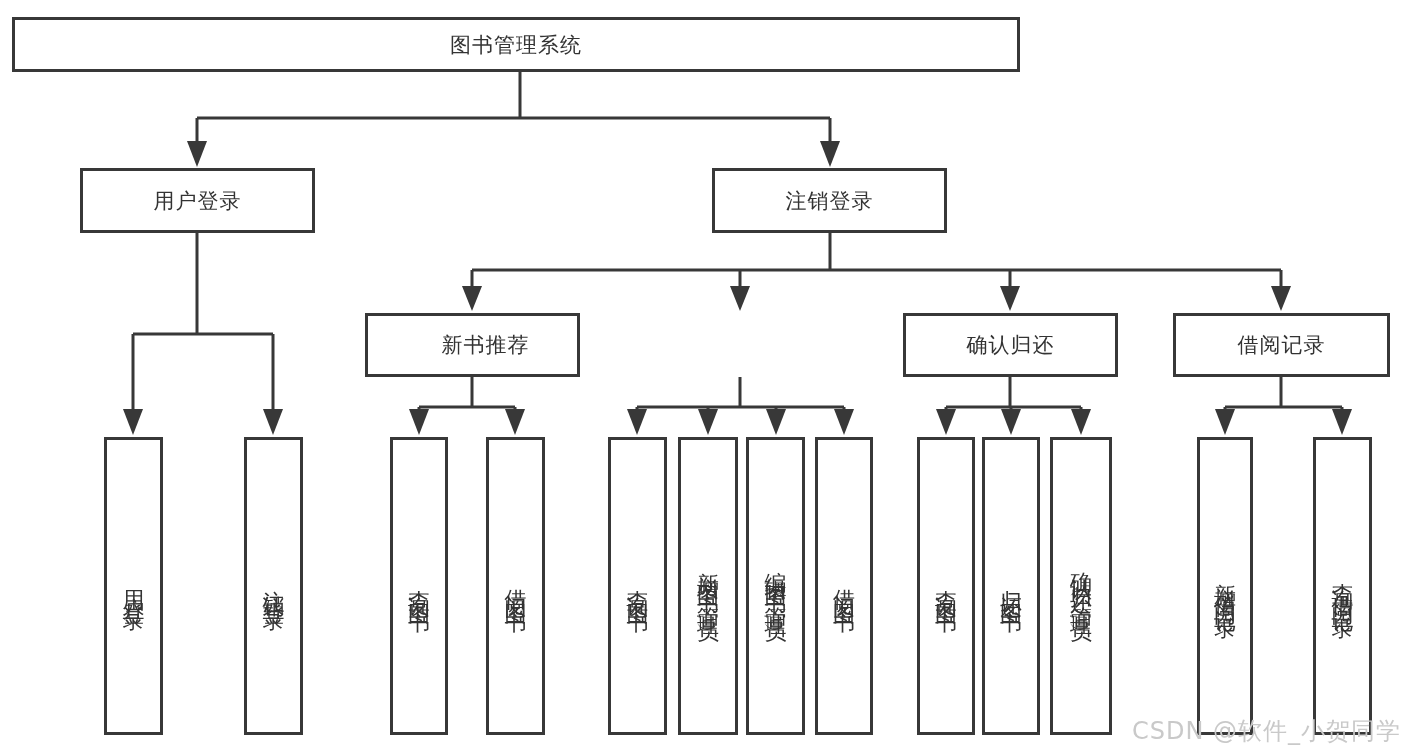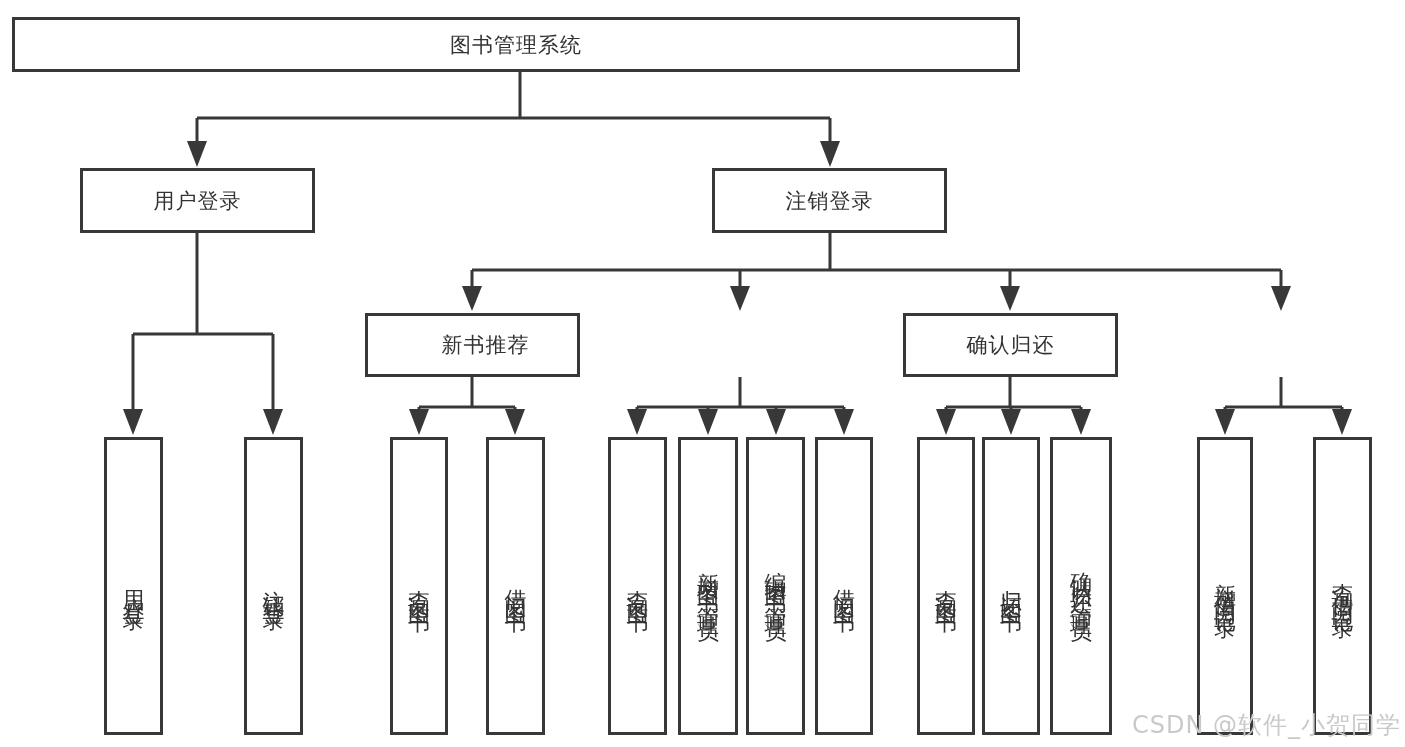--- a/index.html
+++ b/index.html
@@ -27,21 +27,21 @@
   }
   .vbox span {
     writing-mode: vertical-rl;
     font-size: 22px;
     letter-spacing: 0.32em;
     line-height: 1;
     color: #333333;
   }
   .watermark {
     position: absolute;
-    right: 4px; bottom: 6px;
+    right: 4px; bottom: 0;
     font-size: 24px;
     color: #c9c9c9;
     letter-spacing: 1px;
     z-index: 10;
     white-space: nowrap;
   }
 </style>
 </head>
 <body>
 
@@ -93,20 +93,23 @@
   <div class="node hbox" style="left:712px; top:168px; width:235px; height:65px;">
     <span>注销登录</span>
   </div>
 
   <div class="node hbox" style="left:365px; top:313px; width:215px; height:64px;padding-left:26px;">
     <span>新书推荐</span>
   </div>
   <div class="node hbox" style="left:903px; top:313px; width:215px; height:64px;">
     <span>确认归还</span>
   </div>
+  <div class="node hbox" style="left:1173px; top:313px; width:217px; height:64px;">
+    <span>借阅记录</span>
+  </div>
 
   <div class="node vbox" style="left:104px; top:437px; width:59px; height:298px;">
     <span>用户登录</span>
   </div>
   <div class="node vbox" style="left:244px; top:437px; width:59px; height:298px;">
     <span>注销登录</span>
   </div>
 
   <div class="node vbox" style="left:390px; top:437px; width:58px; height:298px;">
     <span>查询图书</span>

